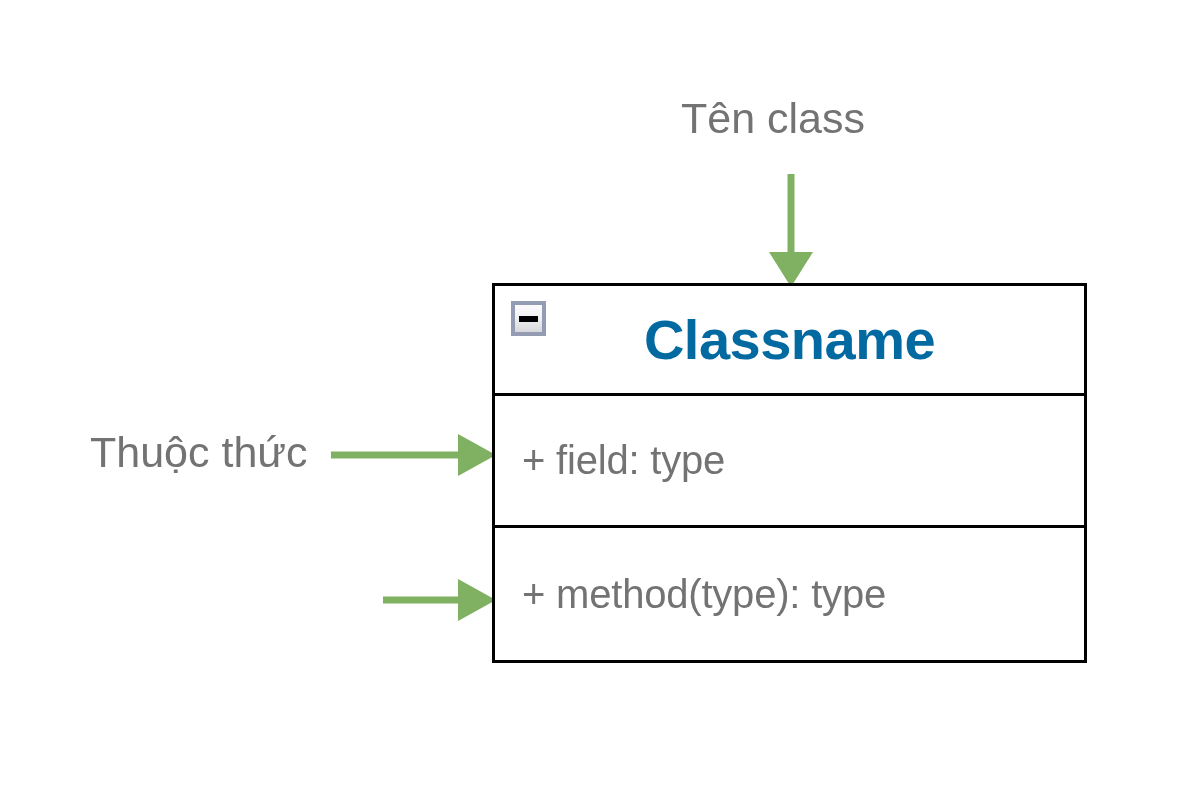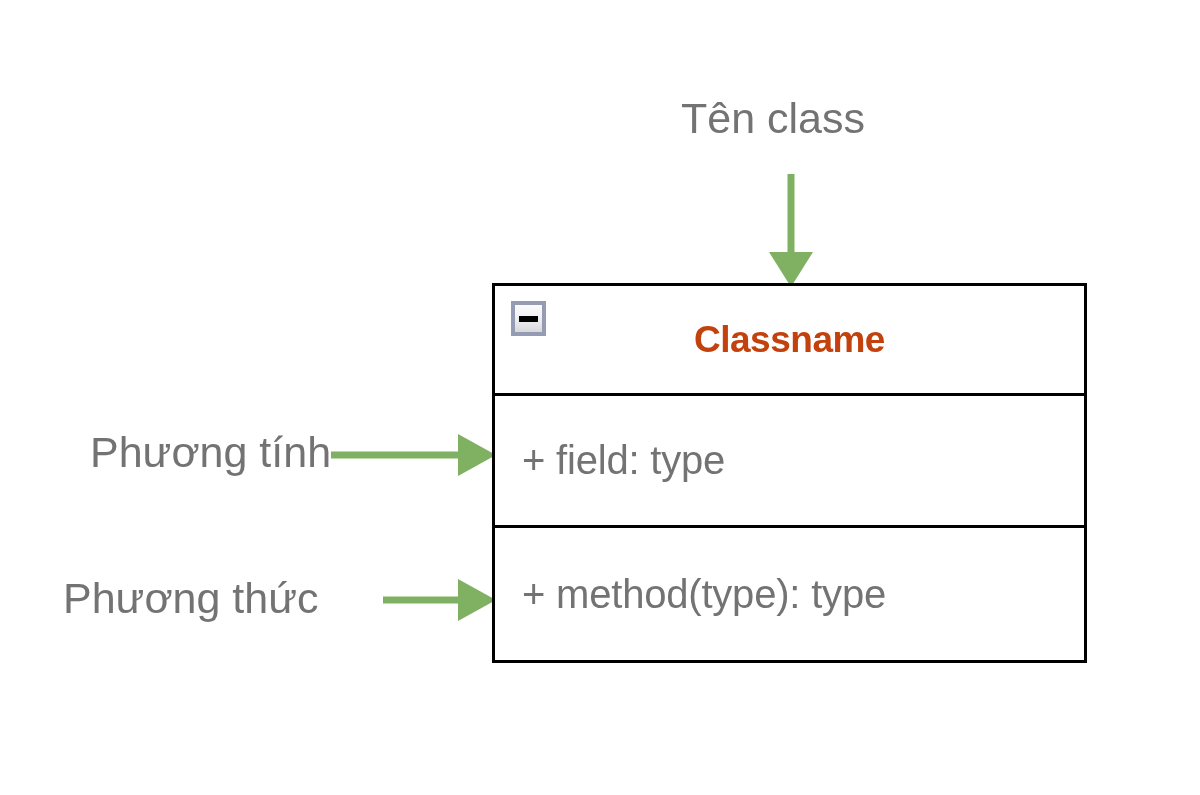--- a/index.html
+++ b/index.html
@@ -92,23 +92,23 @@
   
   #class-title {
     position: absolute;
     left: 0;
     right: 0;
     top: 0;
     height: 107px;
     display: flex;
     align-items: center;
     justify-content: center;
-    font-size: 37px;
+    font-size: 56px;
     font-weight: bold;
-    color: #c2410c;
+    color: #0369a1;
     letter-spacing: -0.5px;
     pointer-events: none;
   }
 
   
   .member-row {
     position: absolute;
     left: 27px;
     top: 0;
     height: 100%;
@@ -126,28 +126,27 @@
 
 <div id="canvas">
 
   <div class="annot-label" id="label-classname">Tên class</div>
 
   <svg class="arrow-svg" id="arrow-classname-svg" viewBox="0 0 60 120">
     <line x1="29" y1="4" x2="29" y2="92" stroke="#80b162" stroke-width="7"></line>
     <polygon points="29,117 7,82 51,82" fill="#80b162"></polygon>
   </svg>
 
-  <div class="annot-label" id="label-attribute">Phương tính</div>
+  <div class="annot-label" id="label-attribute">Thuộc thức</div>
 
   <svg class="arrow-svg" id="arrow-attribute-svg" viewBox="0 0 172 48">
     <line x1="3" y1="23" x2="140" y2="23" stroke="#80b162" stroke-width="7"></line>
     <polygon points="168,23 130,2 130,44" fill="#80b162"></polygon>
   </svg>
 
-  <div class="annot-label" id="label-method">Phương thức</div>
 
   <svg class="arrow-svg" id="arrow-method-svg" viewBox="0 0 120 48">
     <line x1="3" y1="23" x2="88" y2="23" stroke="#80b162" stroke-width="7"></line>
     <polygon points="116,23 78,2 78,44" fill="#80b162"></polygon>
   </svg>
 
   <div id="class-box">
 
     <div class="box-section" id="section-header">
 

